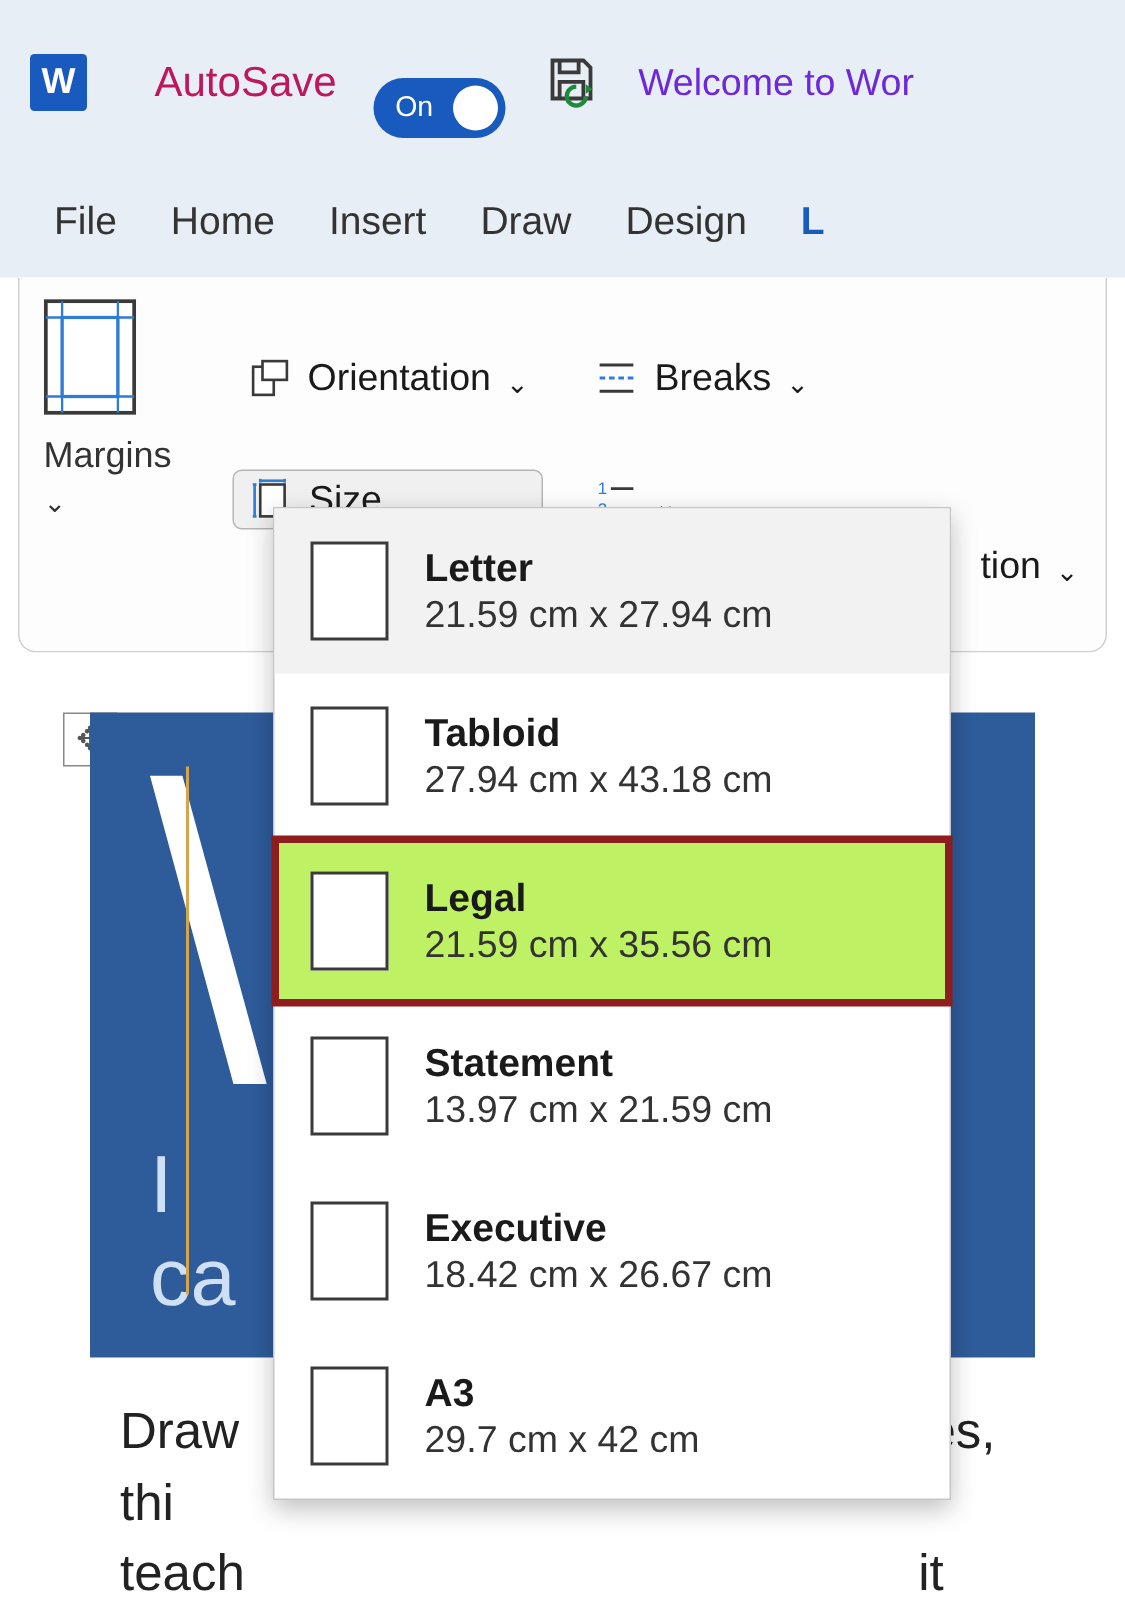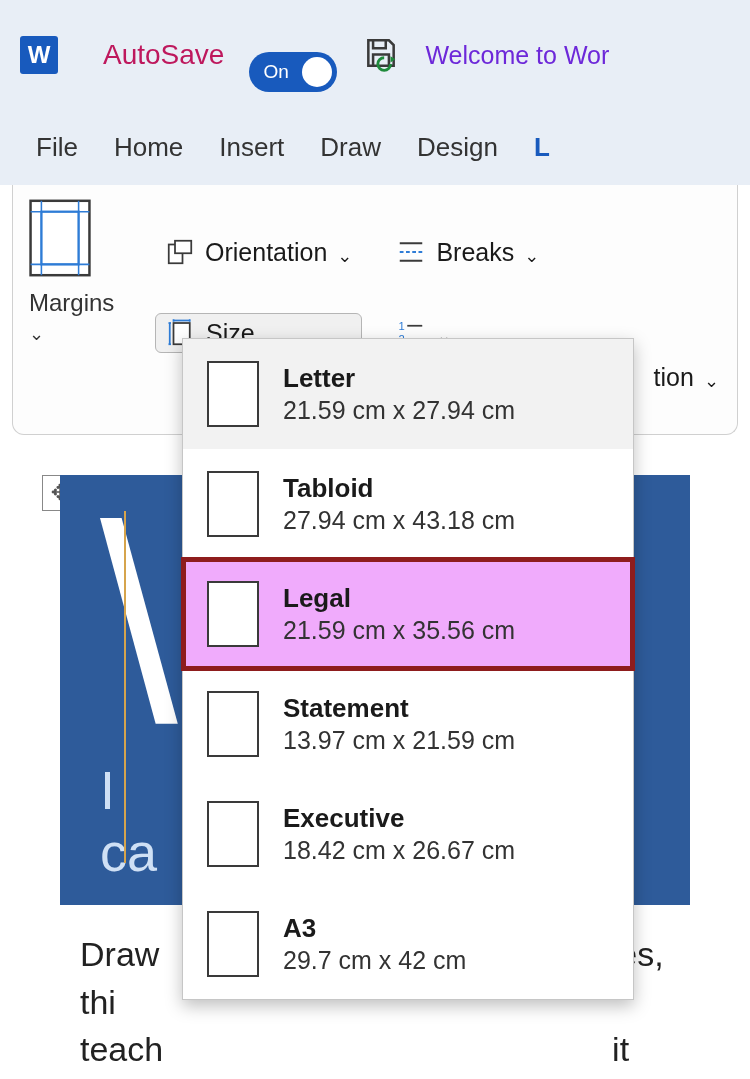--- a/index.html
+++ b/index.html
@@ -190,21 +190,21 @@
   }
   .dd-item {
     display: flex;
     align-items: center;
     gap: 24px;
     padding: 22px 24px;
     cursor: pointer;
   }
   .dd-item.hover { background: #f2f2f2; }
   .dd-item.highlight {
-    background: #f0abfc;
+    background: #bef264;
     outline: 5px solid #8e1d1d;
     outline-offset: -3px;
     position: relative;
     z-index: 2;
   }
   .dd-page {
     width: 52px;
     height: 66px;
     border: 2px solid #3a3a3a;
     background: #fff;

